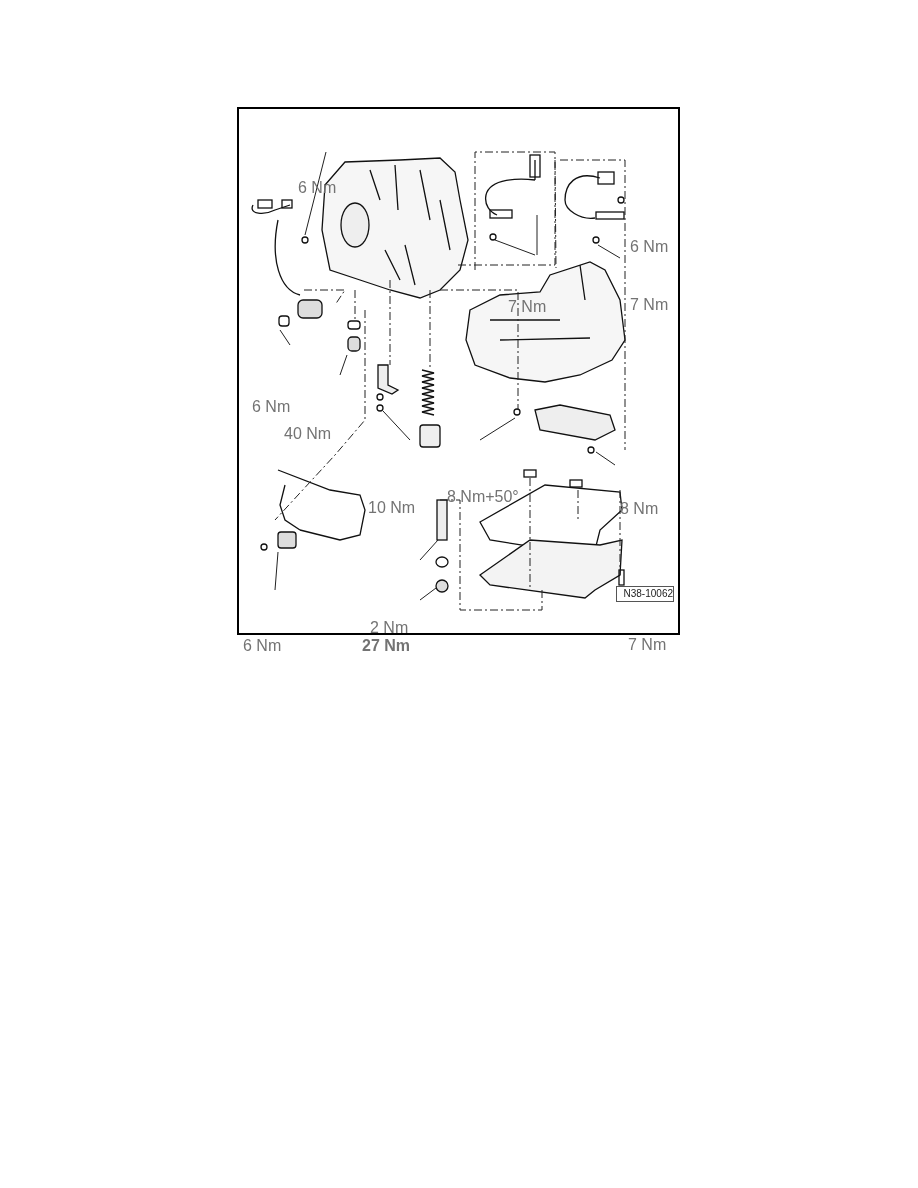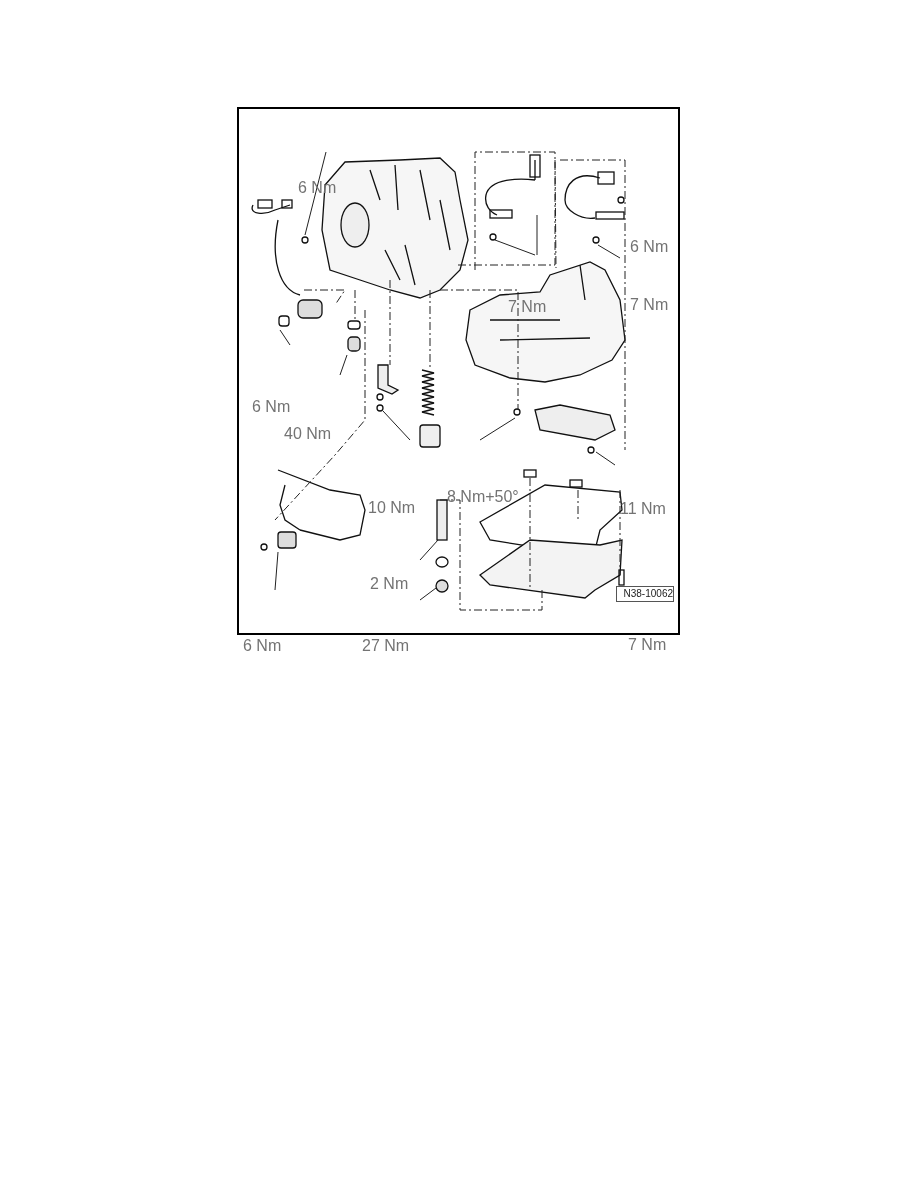--- a/index.html
+++ b/index.html
@@ -99,22 +99,22 @@
     <path d="M436,588 L420,600"></path>
     <path d="M622,586 L625,596"></path>
   </g>
 </svg>
 
 <div class="lbl" style="left:298px;top:136px;">6 Nm</div>
 <div class="lbl" style="left:252px;top:355px;">6 Nm</div>
 <div class="lbl" style="left:284px;top:382px;">40 Nm</div>
 <div class="lbl" style="left:368px;top:456px;text-align:center;">10 Nm</div>
 <div class="lbl" style="left:447px;top:445px;">8 Nm+50°</div>
-<div class="lbl" style="left:620px;top:457px;">11 Nm</div>
+<div class="lbl" style="left:620px;top:457px;">8 Nm</div>
 <div class="lbl" style="left:508px;top:255px;">7 Nm</div>
 <div class="lbl" style="left:630px;top:195px;">6 Nm</div>
 <div class="lbl" style="left:630px;top:253px;">7 Nm</div>
 <div class="lbl" style="left:243px;top:594px;">6 Nm</div>
-<div class="lbl" style="left:370px;top:532px;">2 Nm</div>
-<div class="lbl" style="left:362px;top:594px;">27 Nm</div>
+<div class="lbl" style="left:370px;top:576px;">2 Nm</div>
+<div class="lbl" style="left:362px;top:594px;font-weight:bold;">27 Nm</div>
 <div class="lbl" style="left:628px;top:593px;">7 Nm</div>
 
 <div class="figid">N38-10062</div>
 
 </body></html>

